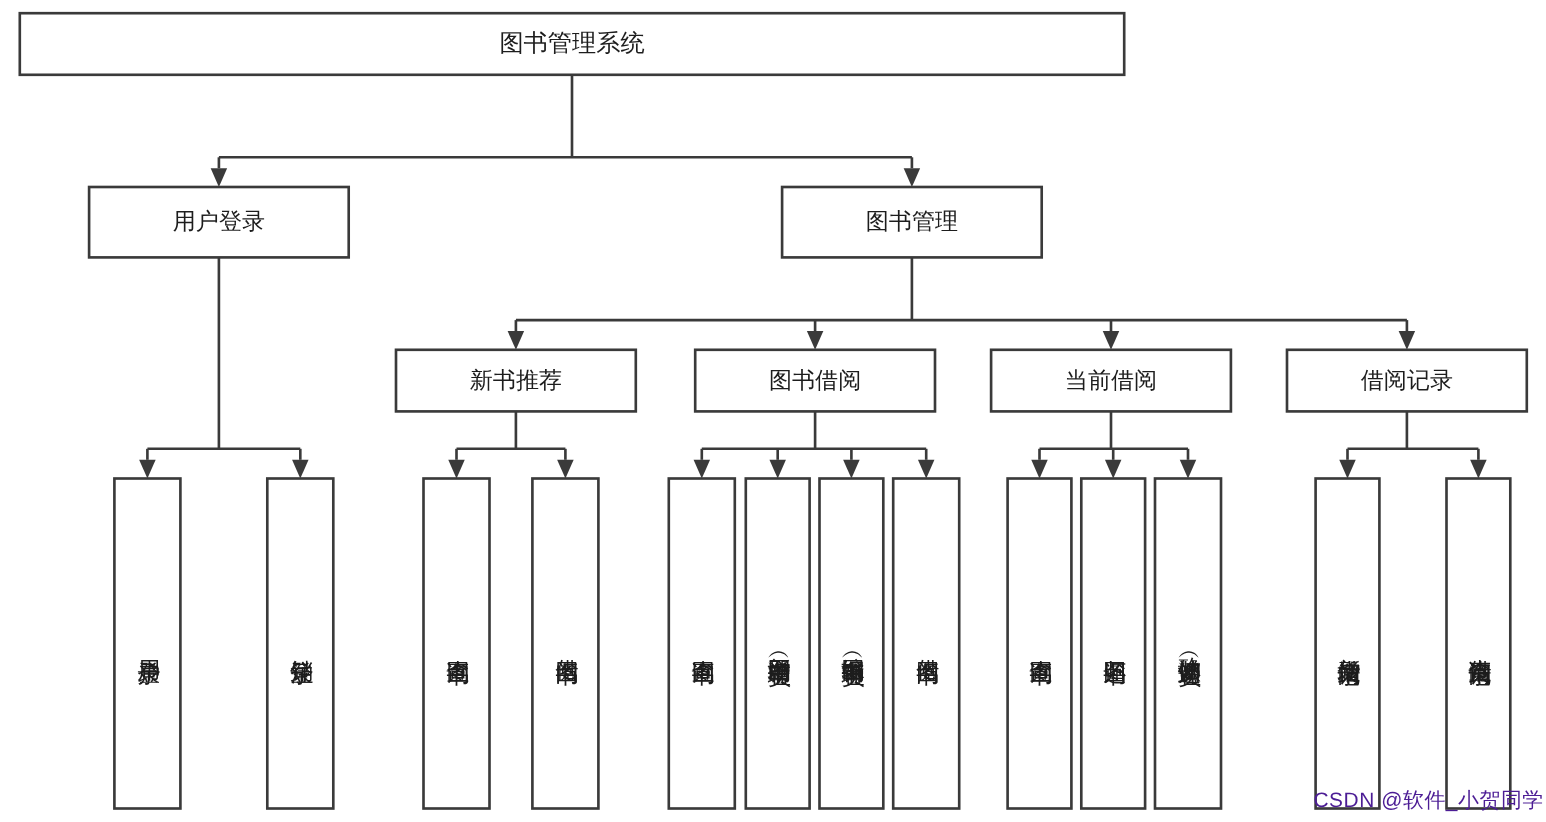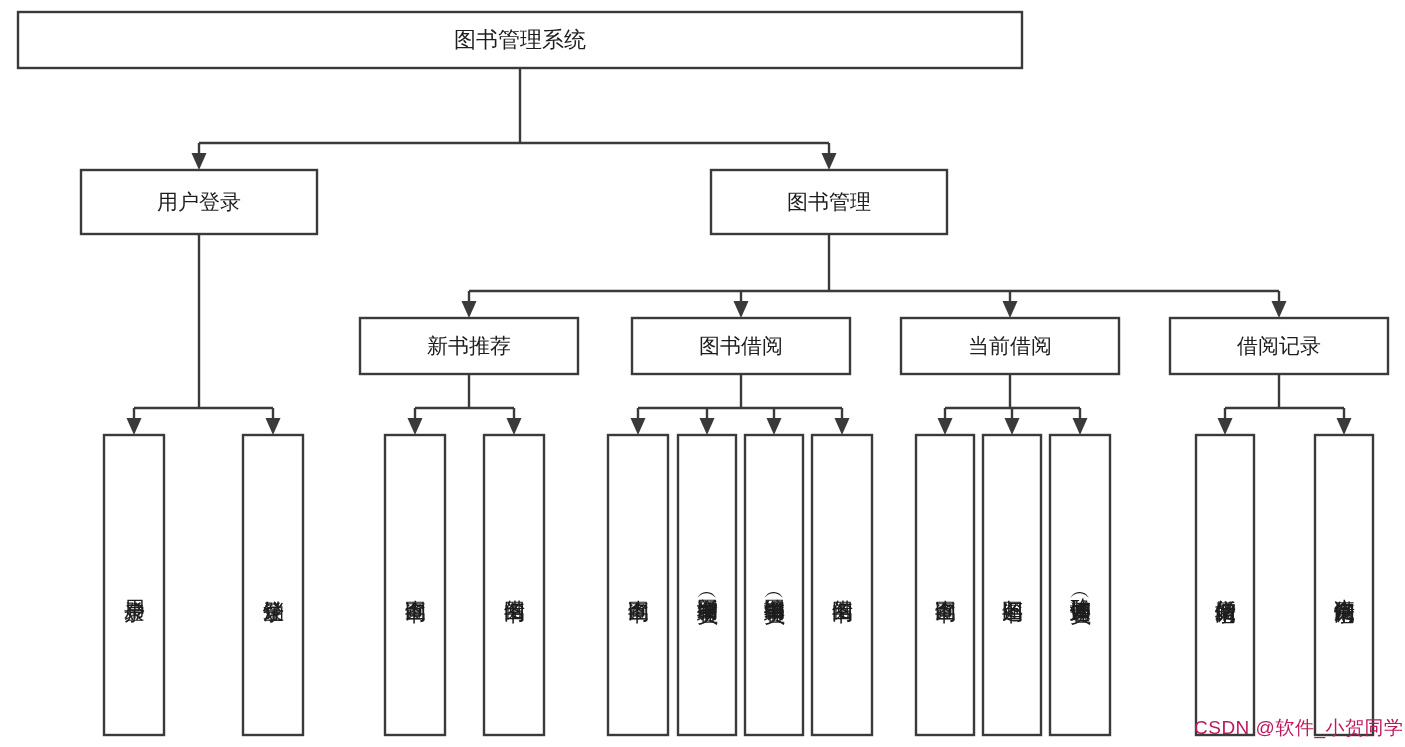--- a/index.html
+++ b/index.html
@@ -69,21 +69,21 @@
     align-items: center;
     justify-content: center;
     text-align: center;
     white-space: nowrap;
     pointer-events: none;
   }
   .watermark {
     position: absolute;
     font-family: "Liberation Sans", "DejaVu Sans", sans-serif;
     font-size: 19px;
-    color: #be185d;
+    color: #4c1d95;
     white-space: nowrap;
     letter-spacing: 0.5px;
   }
 </style>
 </head>
 <body>
 
 <div id="diagram-root">
 
   <svg class="diagram-canvas" viewBox="0 0 1405 747">

